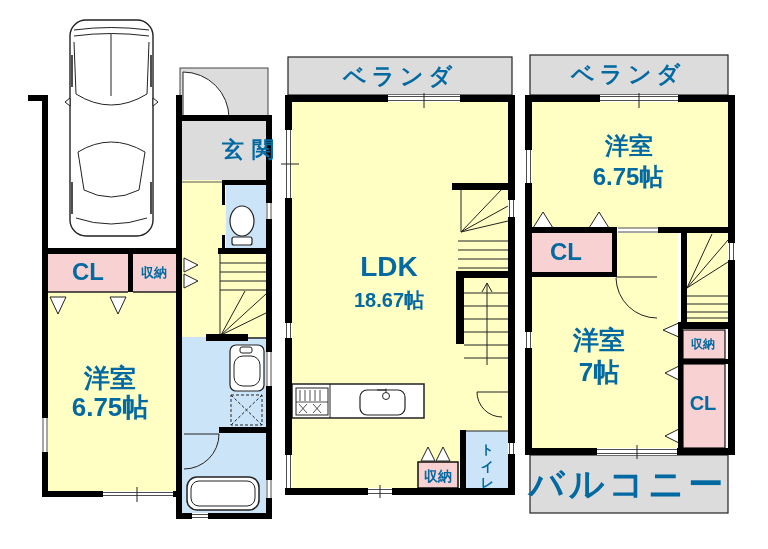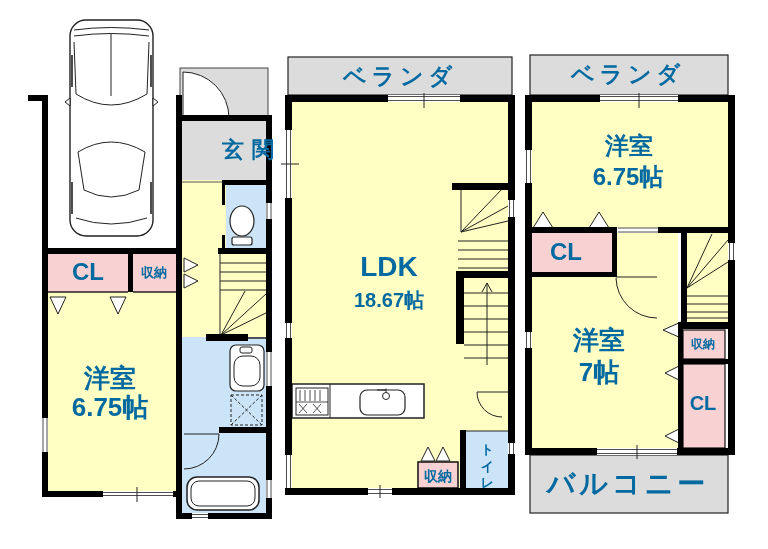--- a/index.html
+++ b/index.html
@@ -258,14 +258,14 @@
 <div class="lbl vert" style="left:487px;top:460px;font-size:13px;">トイレ</div>
 
 <div class="lbl" style="left:628px;top:74px;font-size:23px;letter-spacing:5px;">ベランダ</div>
 <div class="lbl" style="left:629px;top:146px;font-size:24px;">洋室</div>
 <div class="lbl" style="left:628px;top:177px;font-size:24px;">6.75帖</div>
 <div class="lbl" style="left:566px;top:252px;font-size:24px;">CL</div>
 <div class="lbl" style="left:599px;top:341px;font-size:26px;">洋室</div>
 <div class="lbl" style="left:599px;top:373px;font-size:26px;text-align:right;">7帖</div>
 <div class="lbl" style="left:703px;top:344px;font-size:12px;">収納</div>
 <div class="lbl" style="left:703px;top:403px;font-size:20px;">CL</div>
-<div class="lbl" style="left:628px;top:484px;font-size:28px;letter-spacing:4px;">バルコニー</div>
+<div class="lbl" style="left:628px;top:484px;font-size:35px;letter-spacing:4px;">バルコニー</div>
 </div>
 
 </body></html>

